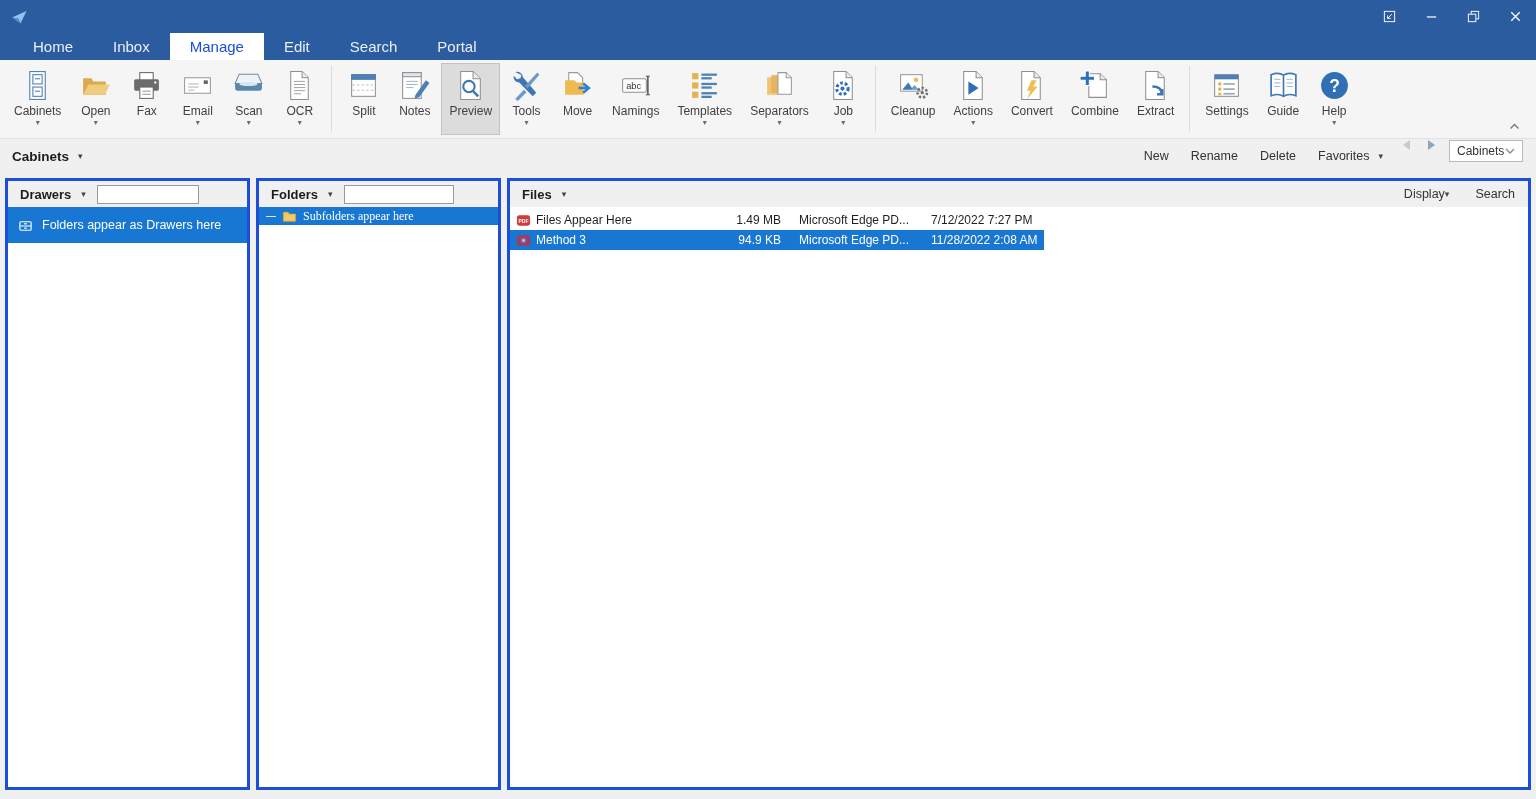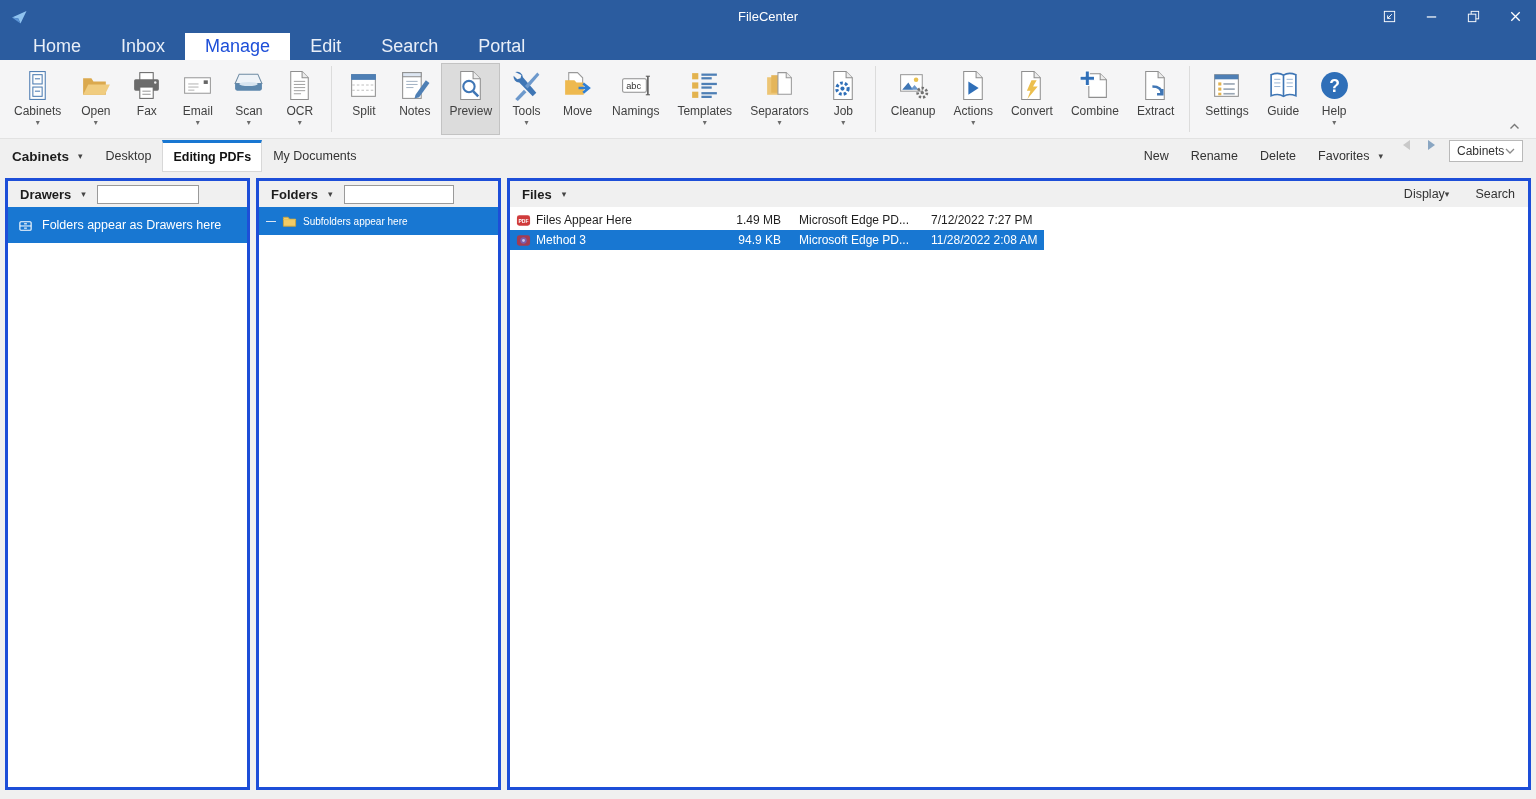--- a/index.html
+++ b/index.html
@@ -11,21 +11,21 @@
   
   #titlebar { position:absolute; top:0; left:0; right:0; height:33px; background:#2b5c9f; display:flex; align-items:center; }
   #app-logo { width:20px; height:20px; margin-left:9px; display:flex; }
   #window-title { position:absolute; left:0; right:0; text-align:center; color:#fff; font-size:13px; pointer-events:none; }
   #win-controls { margin-left:auto; display:flex; height:100%; position:relative; }
   .win-btn { width:42px; height:100%; display:flex; align-items:center; justify-content:center; cursor:default; }
   .win-ic { width:15px; height:15px; display:flex; }
   .win-ic svg { width:15px; height:15px; }
   
   #menubar { position:absolute; top:33px; left:0; right:0; height:27px; background:#2b5c9f; display:flex; padding-left:13px; }
-  .menu-item { color:#e9eff8; font-size:18px; padding:0 20px; display:flex; align-items:center; }
+  .menu-item { color:#e9eff8; font-size:15px; padding:0 20px; display:flex; align-items:center; }
   .menu-item.active { background:#ffffff; color:#1d4ed8; }
   
   #ribbon { position:absolute; top:60px; left:0; right:0; height:79px; background:#f5f5f6; border-bottom:1px solid #e2e2e2; }
   #ribbon-items { display:flex; align-items:center; height:100%; padding-left:5px; }
   .rib-btn { display:flex; flex-direction:column; align-items:center; padding:5px 7px 1px; margin:0 1px; border:1px solid transparent; height:72px; }
   .rib-btn.selected { background:#dcdcdc; border-color:#c3c3c3; }
   .rib-icon { width:33px; height:33px; display:flex; }
   .rib-icon svg { width:33px; height:33px; }
   .rib-label { font-size:12px; color:#414141; margin-top:3px; line-height:13px; white-space:nowrap; }
   .rib-caret { font-size:8px; color:#6b6b6b; line-height:8px; height:8px; margin-top:1px; }
@@ -54,21 +54,21 @@
   .panel-title { font-weight:bold; font-size:13px; color:#1d1d1d; }
   .panel-caret { font-size:9px; color:#444; margin:0 11px 0 10px; }
   .panel-search { height:19px; border:1px solid #9a9a9a; background:#fff; font-size:12px; padding:0 4px; outline:none; font-family:inherit; }
   #drawers-search { width:102px; }
   #folders-search { width:110px; }
   
   .drawer-item { height:36px; display:flex; align-items:center; gap:9px; padding:0 10px; font-size:12.5px; }
   .drawer-item.selected { background:#1877d2; color:#fff; }
   .item-ic { width:15px; height:15px; display:flex; flex:none; }
   .item-ic svg { width:15px; height:15px; }
-  .folder-item { height:28px; display:flex; align-items:center; gap:6px; padding-left:7px; font-size:10px; }
+  .folder-item { height:18px; display:flex; align-items:center; gap:6px; padding-left:7px; font-size:12px;font-family:Liberation Serif, serif; }
   .folder-item.selected { background:#1877d2; color:#fff; }
   .tree-dash { width:10px; height:1px; background:#d9e6f4; flex:none; }
   
   #files-colheads { display:flex; height:20px; border-bottom:1px solid #e3e3e3; align-items:stretch; font-size:12px; color:#3d3d3d; }
   .fcol { display:flex; align-items:center; padding-left:8px; border-right:1px solid #d9d9d9; gap:6px; }
   .fcol0 { width:187px; } .fcol1 { width:94px; } .fcol2 { width:132px; } .fcol3 { width:121px; }
   .fcol.right { justify-content:flex-end; padding-right:10px; padding-left:0; }
   .sort-ic { font-size:10px; color:#777; }
   #files-rows { padding-top:3px; }
   .file-row { display:flex; align-items:center; height:20px; width:534px; font-size:12px; color:#1f1f1f; }
@@ -88,21 +88,20 @@
 </head>
 <body>
 
 <div id="titlebar">
   <span id="app-logo">
       <svg viewBox="0 0 20 20">
         <path d="M3 10.5 L17.5 4 L11.5 16.5 L9.3 11.6 Z" fill="#8fc3f0"></path>
         <path d="M3 10.5 L9.3 11.6 L11.5 16.5" fill="#5b94d6"></path>
       </svg>
     </span>
-  <span id="window-title">FileCenter</span>
   <div id="win-controls">
       <div class="win-btn">
         <span class="win-ic">
           <svg viewBox="0 0 16 16">
             <rect x="2.5" y="2.5" width="11" height="11" fill="none" stroke="#fff"></rect>
             <path d="M10.5 5.5 L6 10 M6 6.8 V10 H9.2" stroke="#fff" fill="none"></path>
           </svg>
         </span>
       </div>
       <div class="win-btn">
@@ -457,25 +456,20 @@
         <path d="M1.5 5.5 L5.5 1.5 L9.5 5.5" stroke="#787878" stroke-width="1.4" fill="none"></path>
       </svg>
   </div>
 </div>
 
 <div id="tabstrip">
   <div id="cabinets-menu">
     <span>Cabinets</span>
     <span class="small-caret">▾</span>
   </div>
-  <div id="tabs">
-      <div class="tab">Desktop</div>
-      <div class="tab active">Editing PDFs</div>
-      <div class="tab">My Documents</div>
-    </div>
   <div id="tab-actions">
       <div class="tab-action">
         <span>New</span>
       </div>
       <div class="tab-action">
         <span>Rename</span>
       </div>
       <div class="tab-action">
         <span>Delete</span>
       </div>

